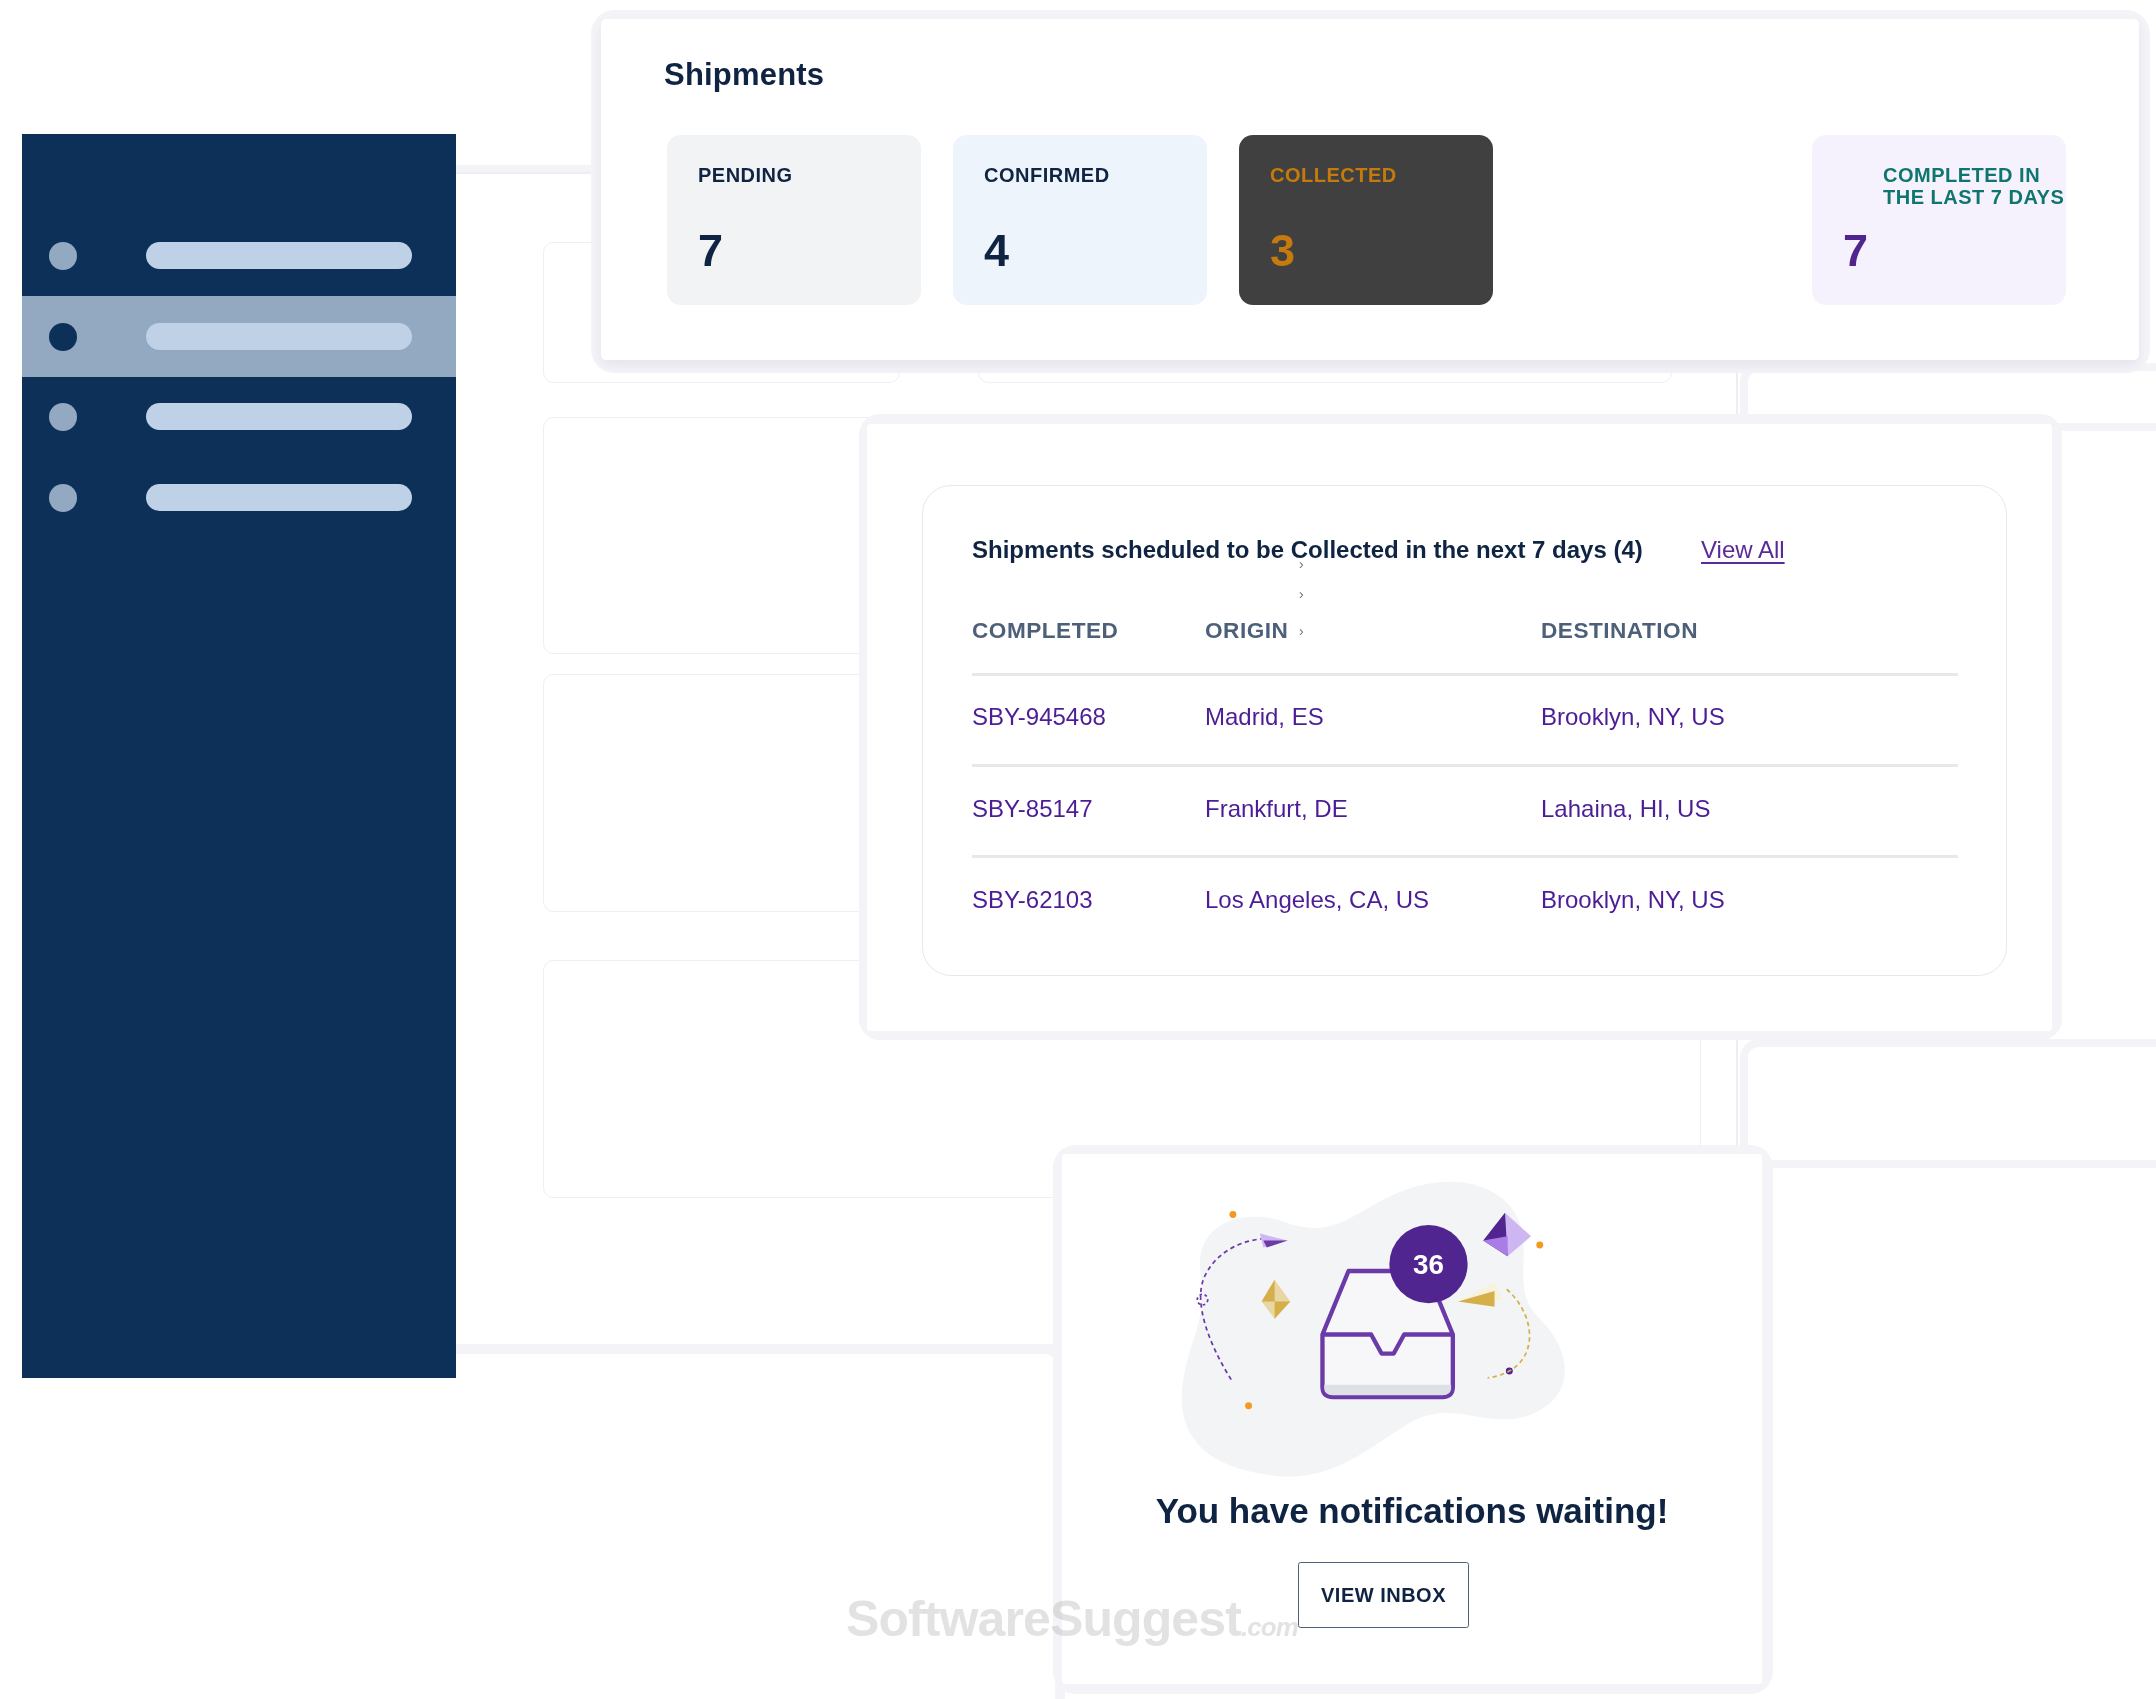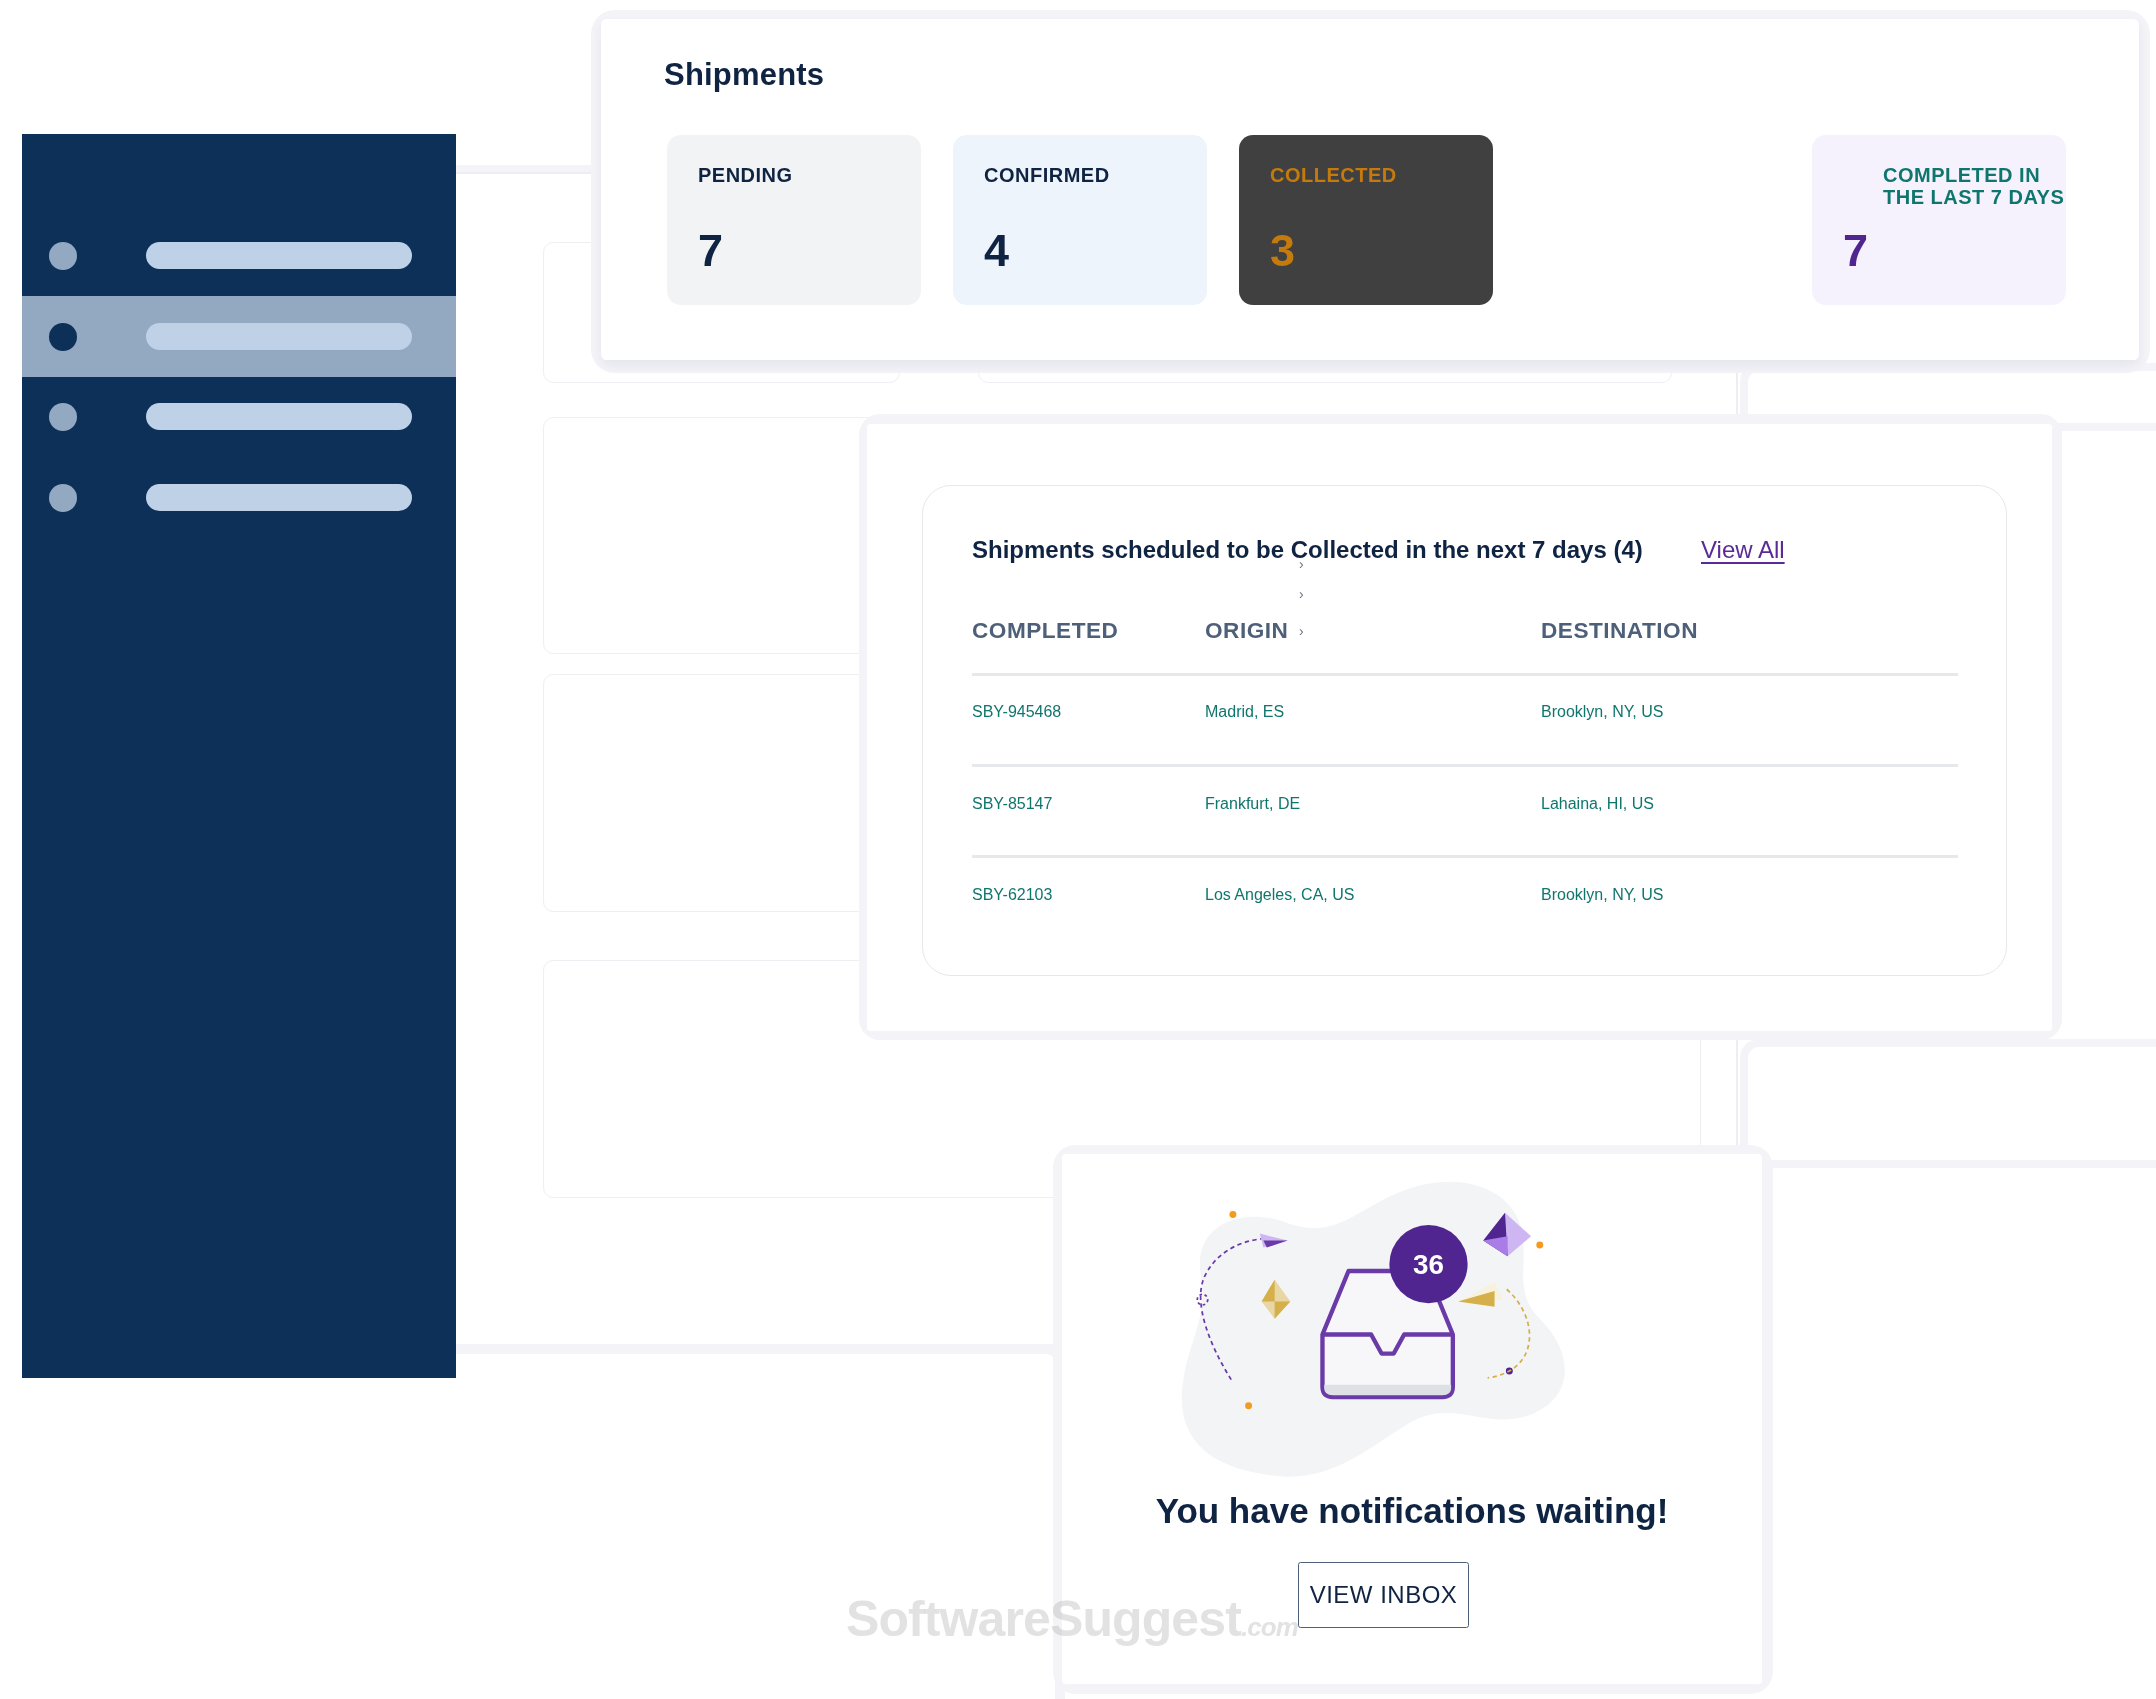--- a/index.html
+++ b/index.html
@@ -95,40 +95,40 @@
   .view-all {
     position: absolute; left: 778px; top: 50px; font-size: 24px; color: #5a2a96;
     text-decoration: underline; text-underline-offset: 3.5px; cursor: pointer; white-space: nowrap;
   }
   .artifact { position: absolute; font-size: 14px; color: #6b7485; }
   .th {
     position: absolute; top: 132px; font-size: 22.6px; font-weight: 700; color: #4e6079;
     letter-spacing: 0.5px;
   }
   .hr { position: absolute; left: 49px; width: 986px; height: 2.6px; background: #e6e8ec; }
-  .td { position: absolute; font-size: 16px; color: #0f766e; white-space: nowrap; text-align: right; }
+  .td { position: absolute; font-size: 24px; color: #4c1d95; white-space: nowrap; text-align: right; }
 
   
   .notif-halo {
     position: absolute; left: 1053px; top: 1145px; width: 720px; height: 549px;
     background: #f3f3f8; border-radius: 22.6px;
   }
   .notif-card {
     position: absolute; left: 1062px; top: 1154px; width: 700px; height: 530px;
     background: #fff; border-radius: 3.5px;
   }
   .notif-illustration { position: absolute; left: 104px; top: 17.4px; width: 452px; height: 313px; }
   .notif-title {
     position: absolute; left: 0; top: 337px; width: 700px; text-align: center;
     font-size: 35px; font-weight: 700; color: #0f2342;
   }
   .notif-button {
     position: absolute; left: 236px; top: 408px; width: 171px; height: 66px;
     border: 1.7px solid #4e6079; border-radius: 2.6px; background: #fff;
-    font-family: "Liberation Sans", sans-serif; font-size: 24px; font-weight: 400;
+    font-family: "Liberation Sans", sans-serif; font-size: 20px; font-weight: 700;
     color: #0f2342; letter-spacing: 0.5px; cursor: pointer; padding: 0;
   }
 
   .watermark {
     position: absolute; left: 846px; top: 1590px; font-size: 50px; font-weight: 700;
     color: rgba(190,190,190,0.45); white-space: nowrap; letter-spacing: -0.9px;
   }
   .watermark small { font-size: 26px; font-style: italic; }
 </style>
 </head>

